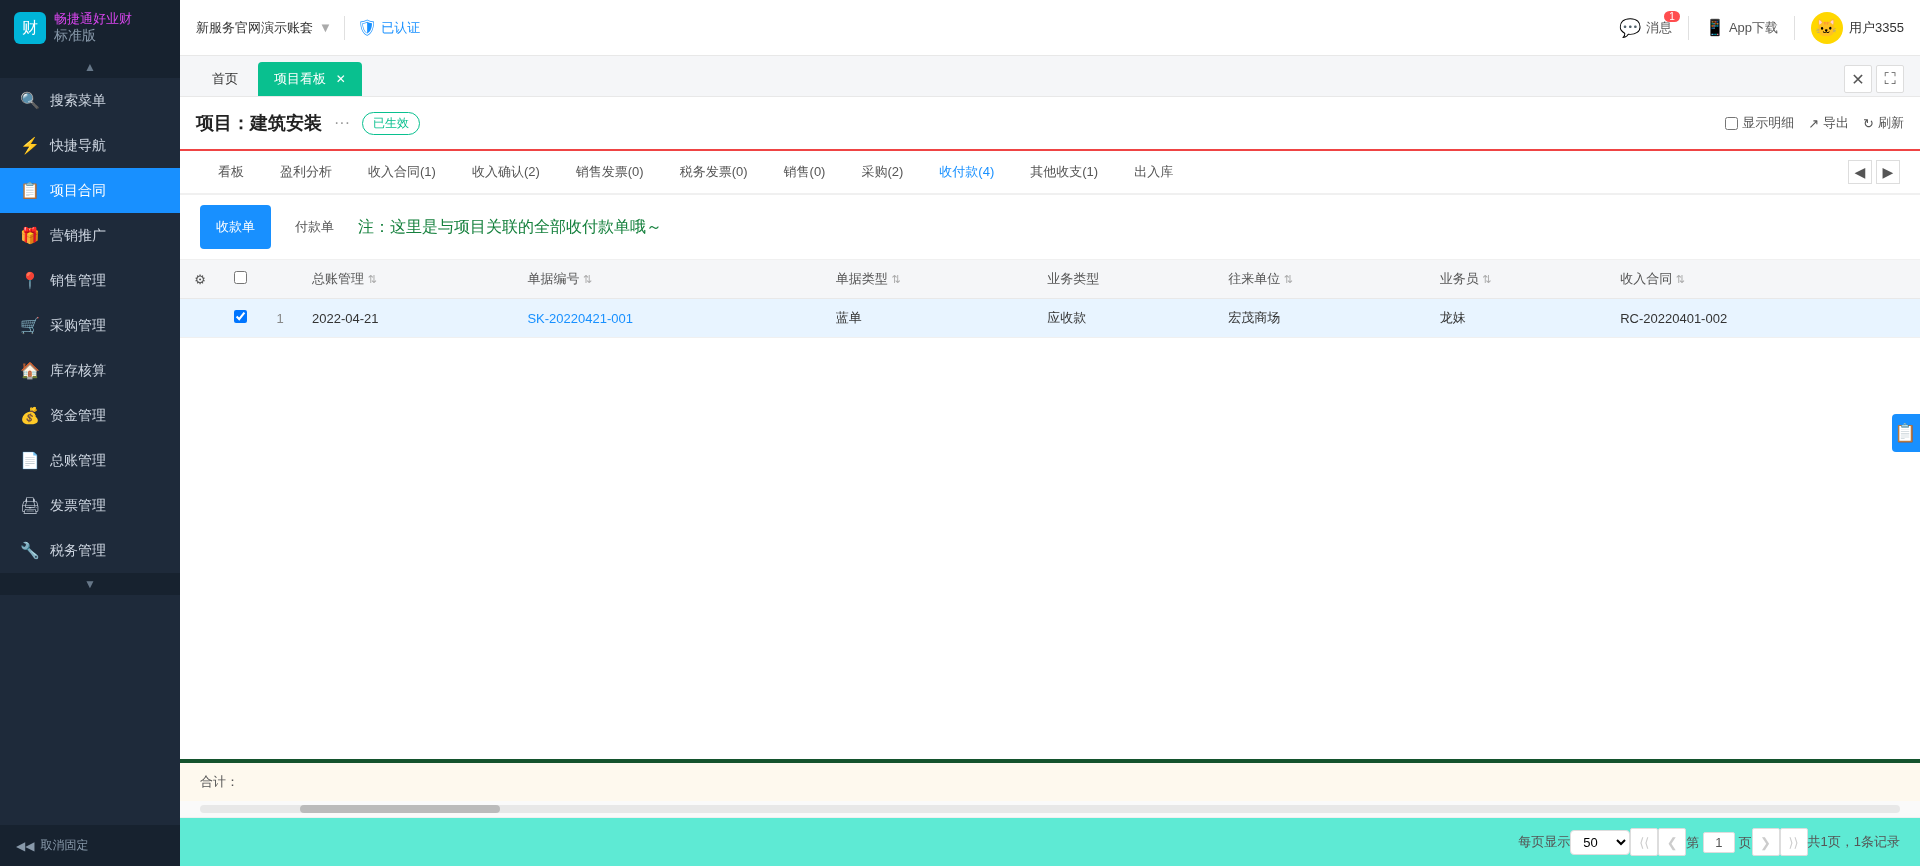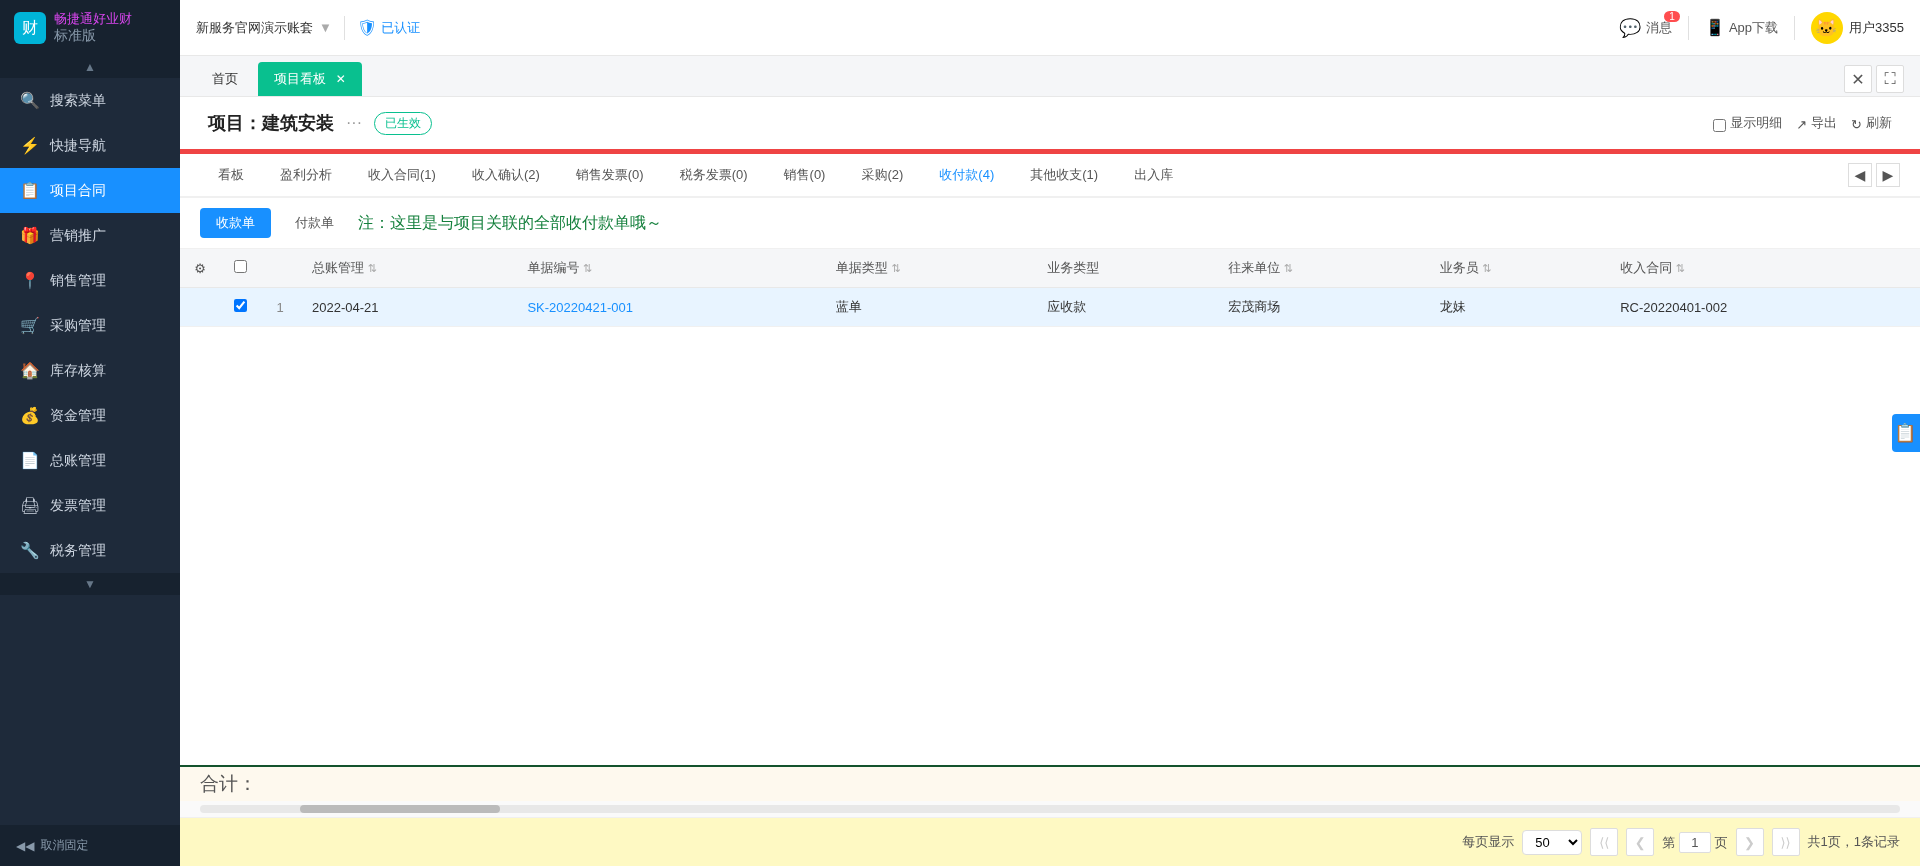--- a/index.html
+++ b/index.html
@@ -206,22 +206,22 @@
       display: flex;
       flex-direction: column;
       overflow: hidden;
       margin: 0;
     }
 
     
     .project-header {
       display: flex;
       align-items: center;
-      padding: 14px 28px;
-      border-bottom: 5px solid #ef4444;
+      padding: 14px 16px;
+      border-bottom: 2px solid #ef4444;
       gap: 12px;
     }
     .project-more {
       color: #999;
       cursor: pointer;
       font-size: 16px;
     }
     .project-status {
       border: 1px solid #09c08f;
       color: #09c08f;
@@ -230,21 +230,21 @@
       font-size: 12px;
     }
     .project-actions {
       margin-left: auto;
       display: flex;
       align-items: center;
       gap: 14px;
     }
     .project-action-btn {
       display: flex;
-      align-items: flex-end;
+      align-items: center;
       gap: 4px;
       color: #555;
       font-size: 13px;
       cursor: pointer;
     }
     .project-action-btn input[type="checkbox"] {
       margin: 0;
     }
 
     
@@ -290,21 +290,21 @@
 
     
     .content-tabs {
       display: flex;
       align-items: center;
       padding: 10px 20px;
       gap: 8px;
       border-bottom: 1px solid #f0f0f0;
     }
     .content-tab {
-      padding: 6px 16px;
+      padding: 13px 16px;
       border-radius: 4px;
       cursor: pointer;
       font-size: 13px;
     }
     .content-tab.active {
       background: #1890ff;
       color: white;
     }
     .content-tab.inactive {
       background: transparent;
@@ -368,25 +368,25 @@
       width: 40px;
       text-align: center;
     }
     .row-num {
       text-align: center;
       color: #888;
     }
 
     
     .table-total {
-      padding: 4px 20px;
+      padding: 10px 20px;
       background: #fef9ee;
-      border-top: 2px solid #14532d;
-      color: #555;
-      font-size: 19px;
+      border-top: 4px solid #14532d;
+      color: #555;
+      font-size: 13px;
     }
 
     
     .table-scrollbar {
       padding: 4px 20px;
       background: #fafafa;
     }
     .scrollbar-track {
       height: 8px;
       background: #e8e8e8;
@@ -401,23 +401,23 @@
       background: #bbb;
       border-radius: 4px;
     }
 
     
     .pagination {
       display: flex;
       align-items: center;
       justify-content: flex-end;
       padding: 10px 20px;
-      gap: 8px;
+      gap: 0;
       border-top: 1px solid #f0f0f0;
-      background: #fef9c3;
+      background: #5eead4;
     }
     .pagination-label {
       color: #555;
       font-size: 13px;
     }
     .pagination-select {
       border: 1px solid #ddd;
       border-radius: 4px;
       padding: 3px 8px;
       font-size: 13px;

